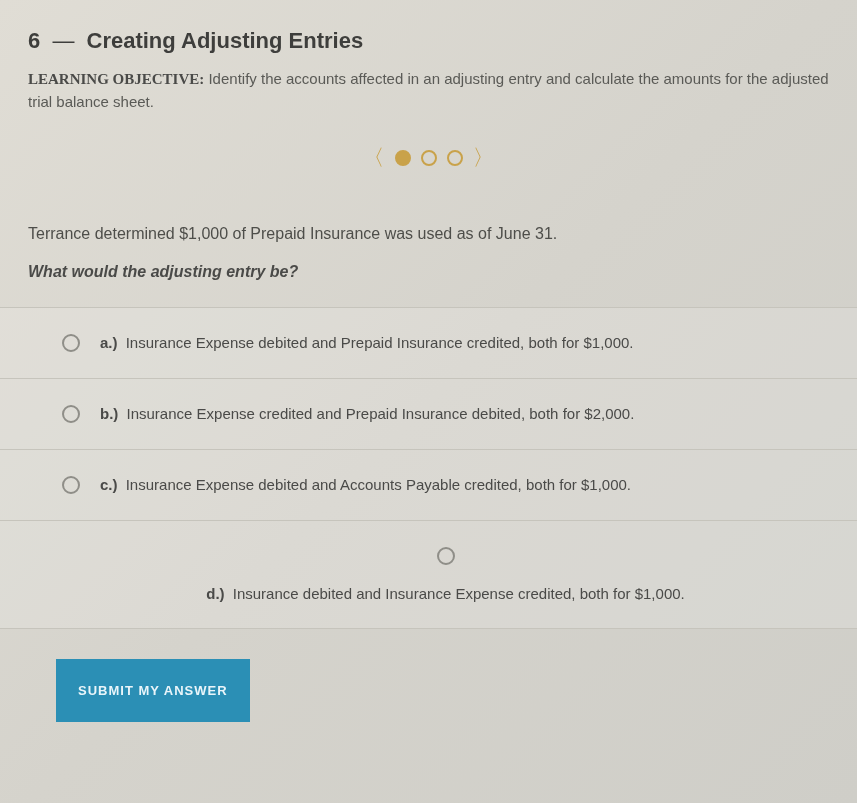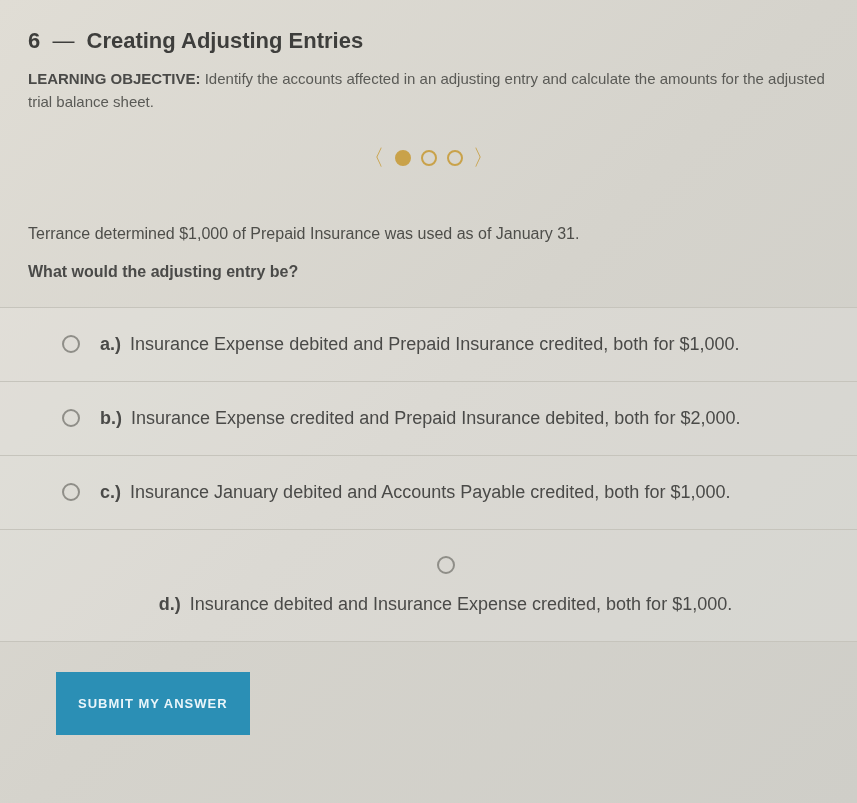--- a/index.html
+++ b/index.html
@@ -22,21 +22,21 @@
     color: #3e3e3c;
     margin-bottom: 14px;
   }
   .heading .dash { font-weight: 400; margin: 0 6px; }
   .objective {
     font-size: 15px;
     line-height: 1.5;
     color: #5a5a56;
     margin-bottom: 30px;
   }
-  .objective .label { font-weight: 700; color: #4a4a48; }
+  .objective .label { font-weight: 700; color: #4a4a48; font-family: Liberation Serif, serif; }
   .pager {
     display: flex;
     align-items: center;
     justify-content: center;
     gap: 10px;
     margin-bottom: 48px;
   }
   .pager .chev {
     color: #c9a24a;
     font-size: 22px;
@@ -57,20 +57,21 @@
     font-size: 16px;
     color: #4e4e4a;
     line-height: 1.6;
     margin-bottom: 16px;
   }
   .prompt {
     font-size: 16px;
     font-weight: 700;
     color: #4a4a48;
     margin-bottom: 26px;
+    font-style: italic;
   }
   .options {
     margin-left: -28px;
     margin-right: -28px;
   }
   .option {
     display: flex;
     align-items: center;
     gap: 20px;
     padding: 26px 28px 26px 62px;
@@ -82,21 +83,21 @@
     border-bottom: 1px solid #c6c4bc;
     flex-direction: column;
   }
   .radio {
     width: 18px; height: 18px;
     border: 2px solid #8f8e88;
     border-radius: 50%;
     flex: 0 0 auto;
   }
   .option-text {
-    font-size: 18px;
+    font-size: 15px;
     color: #4a4a48;
   }
   .option-text .letter { font-weight: 700; margin-right: 4px; }
   .submit-wrap {
     padding: 30px 0 0 28px;
   }
   .submit-btn {
     background: #2b8fb5;
     color: #e9f5fa;
     border: none;
@@ -124,21 +125,21 @@
   </p>
 
   <div class="pager">
     <span class="chev">〈</span>
     <span class="dot active"></span>
     <span class="dot"></span>
     <span class="dot"></span>
     <span class="chev">〉</span>
   </div>
 
-  <p class="stem">Terrance determined $1,000 of Prepaid Insurance was used as of January 31.</p>
+  <p class="stem">Terrance determined $1,000 of Prepaid Insurance was used as of June 31.</p>
   <p class="prompt">What would the adjusting entry be?</p>
 
   <div class="options">
 
     <label class="option">
       <span class="radio"></span>
       <span class="option-text">
         <span class="letter">a.)</span>
         <span>Insurance Expense debited and Prepaid Insurance credited, both for $1,000.</span>
       </span>
@@ -149,21 +150,21 @@
       <span class="option-text">
         <span class="letter">b.)</span>
         <span>Insurance Expense credited and Prepaid Insurance debited, both for $2,000.</span>
       </span>
     </label>
 
     <label class="option">
       <span class="radio"></span>
       <span class="option-text">
         <span class="letter">c.)</span>
-        <span>Insurance January debited and Accounts Payable credited, both for $1,000.</span>
+        <span>Insurance Expense debited and Accounts Payable credited, both for $1,000.</span>
       </span>
     </label>
 
     <label class="option">
       <span class="radio"></span>
       <span class="option-text">
         <span class="letter">d.)</span>
         <span>Insurance debited and Insurance Expense credited, both for $1,000.</span>
       </span>
     </label>

